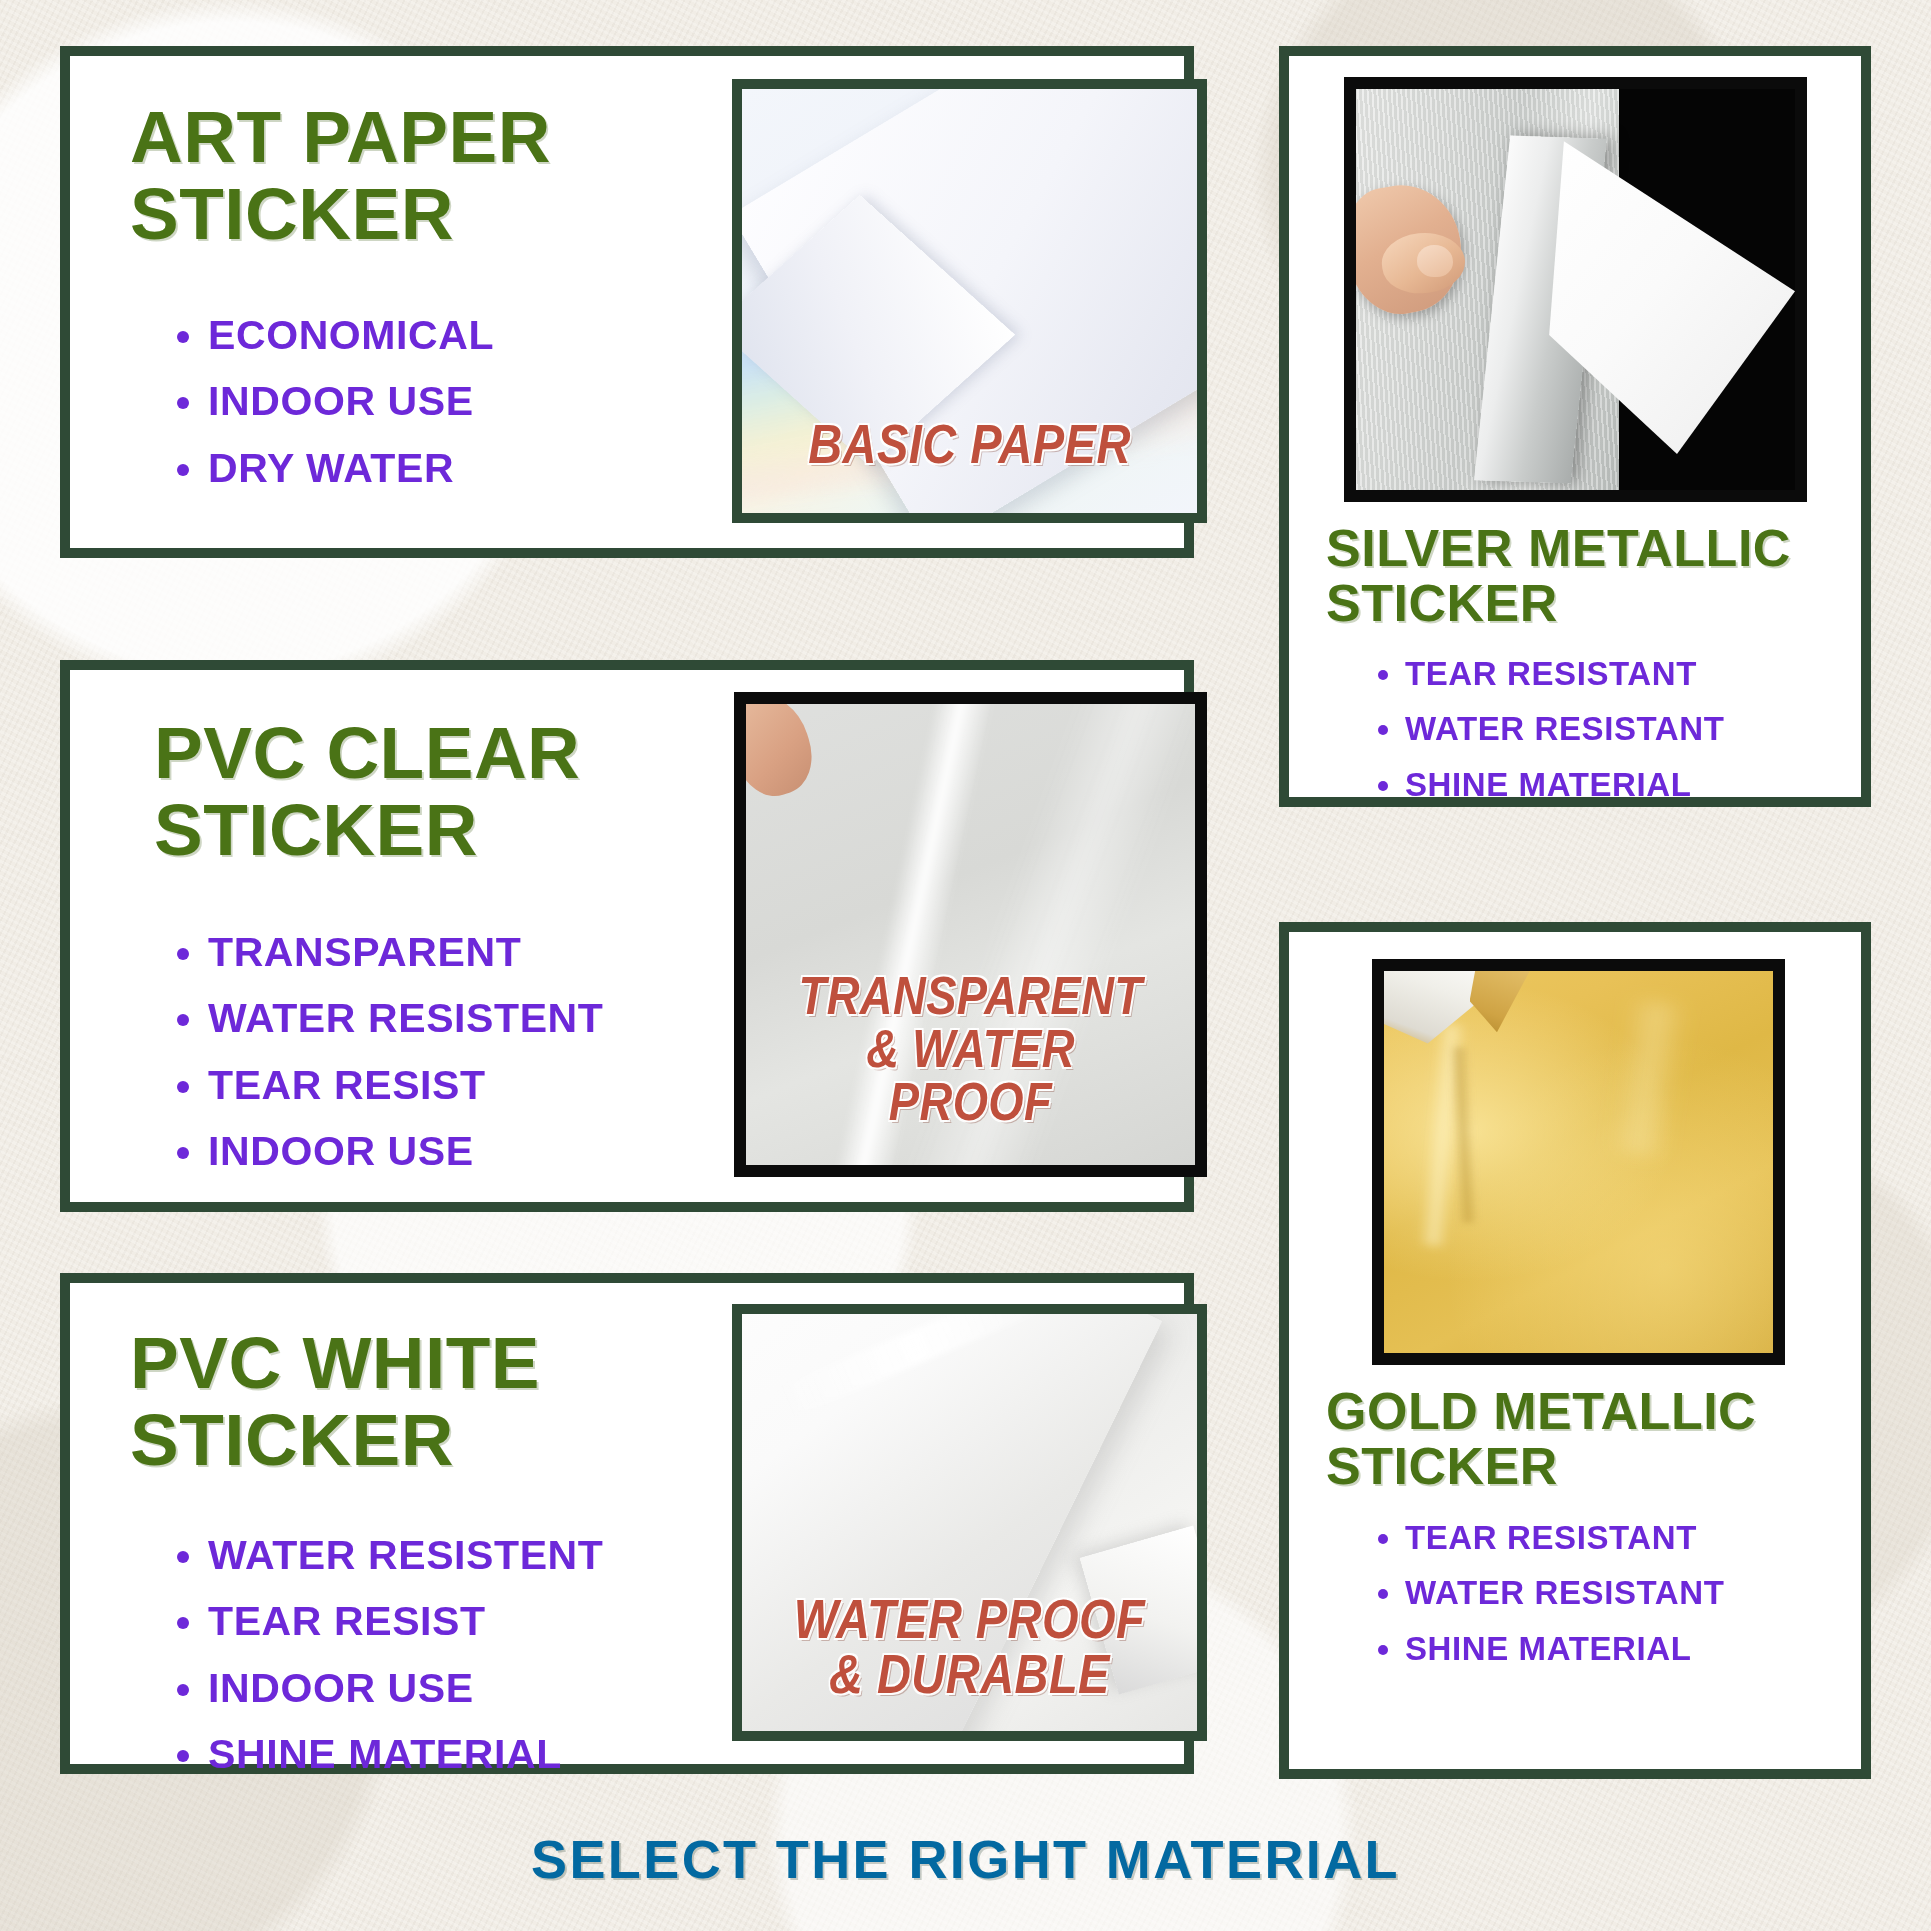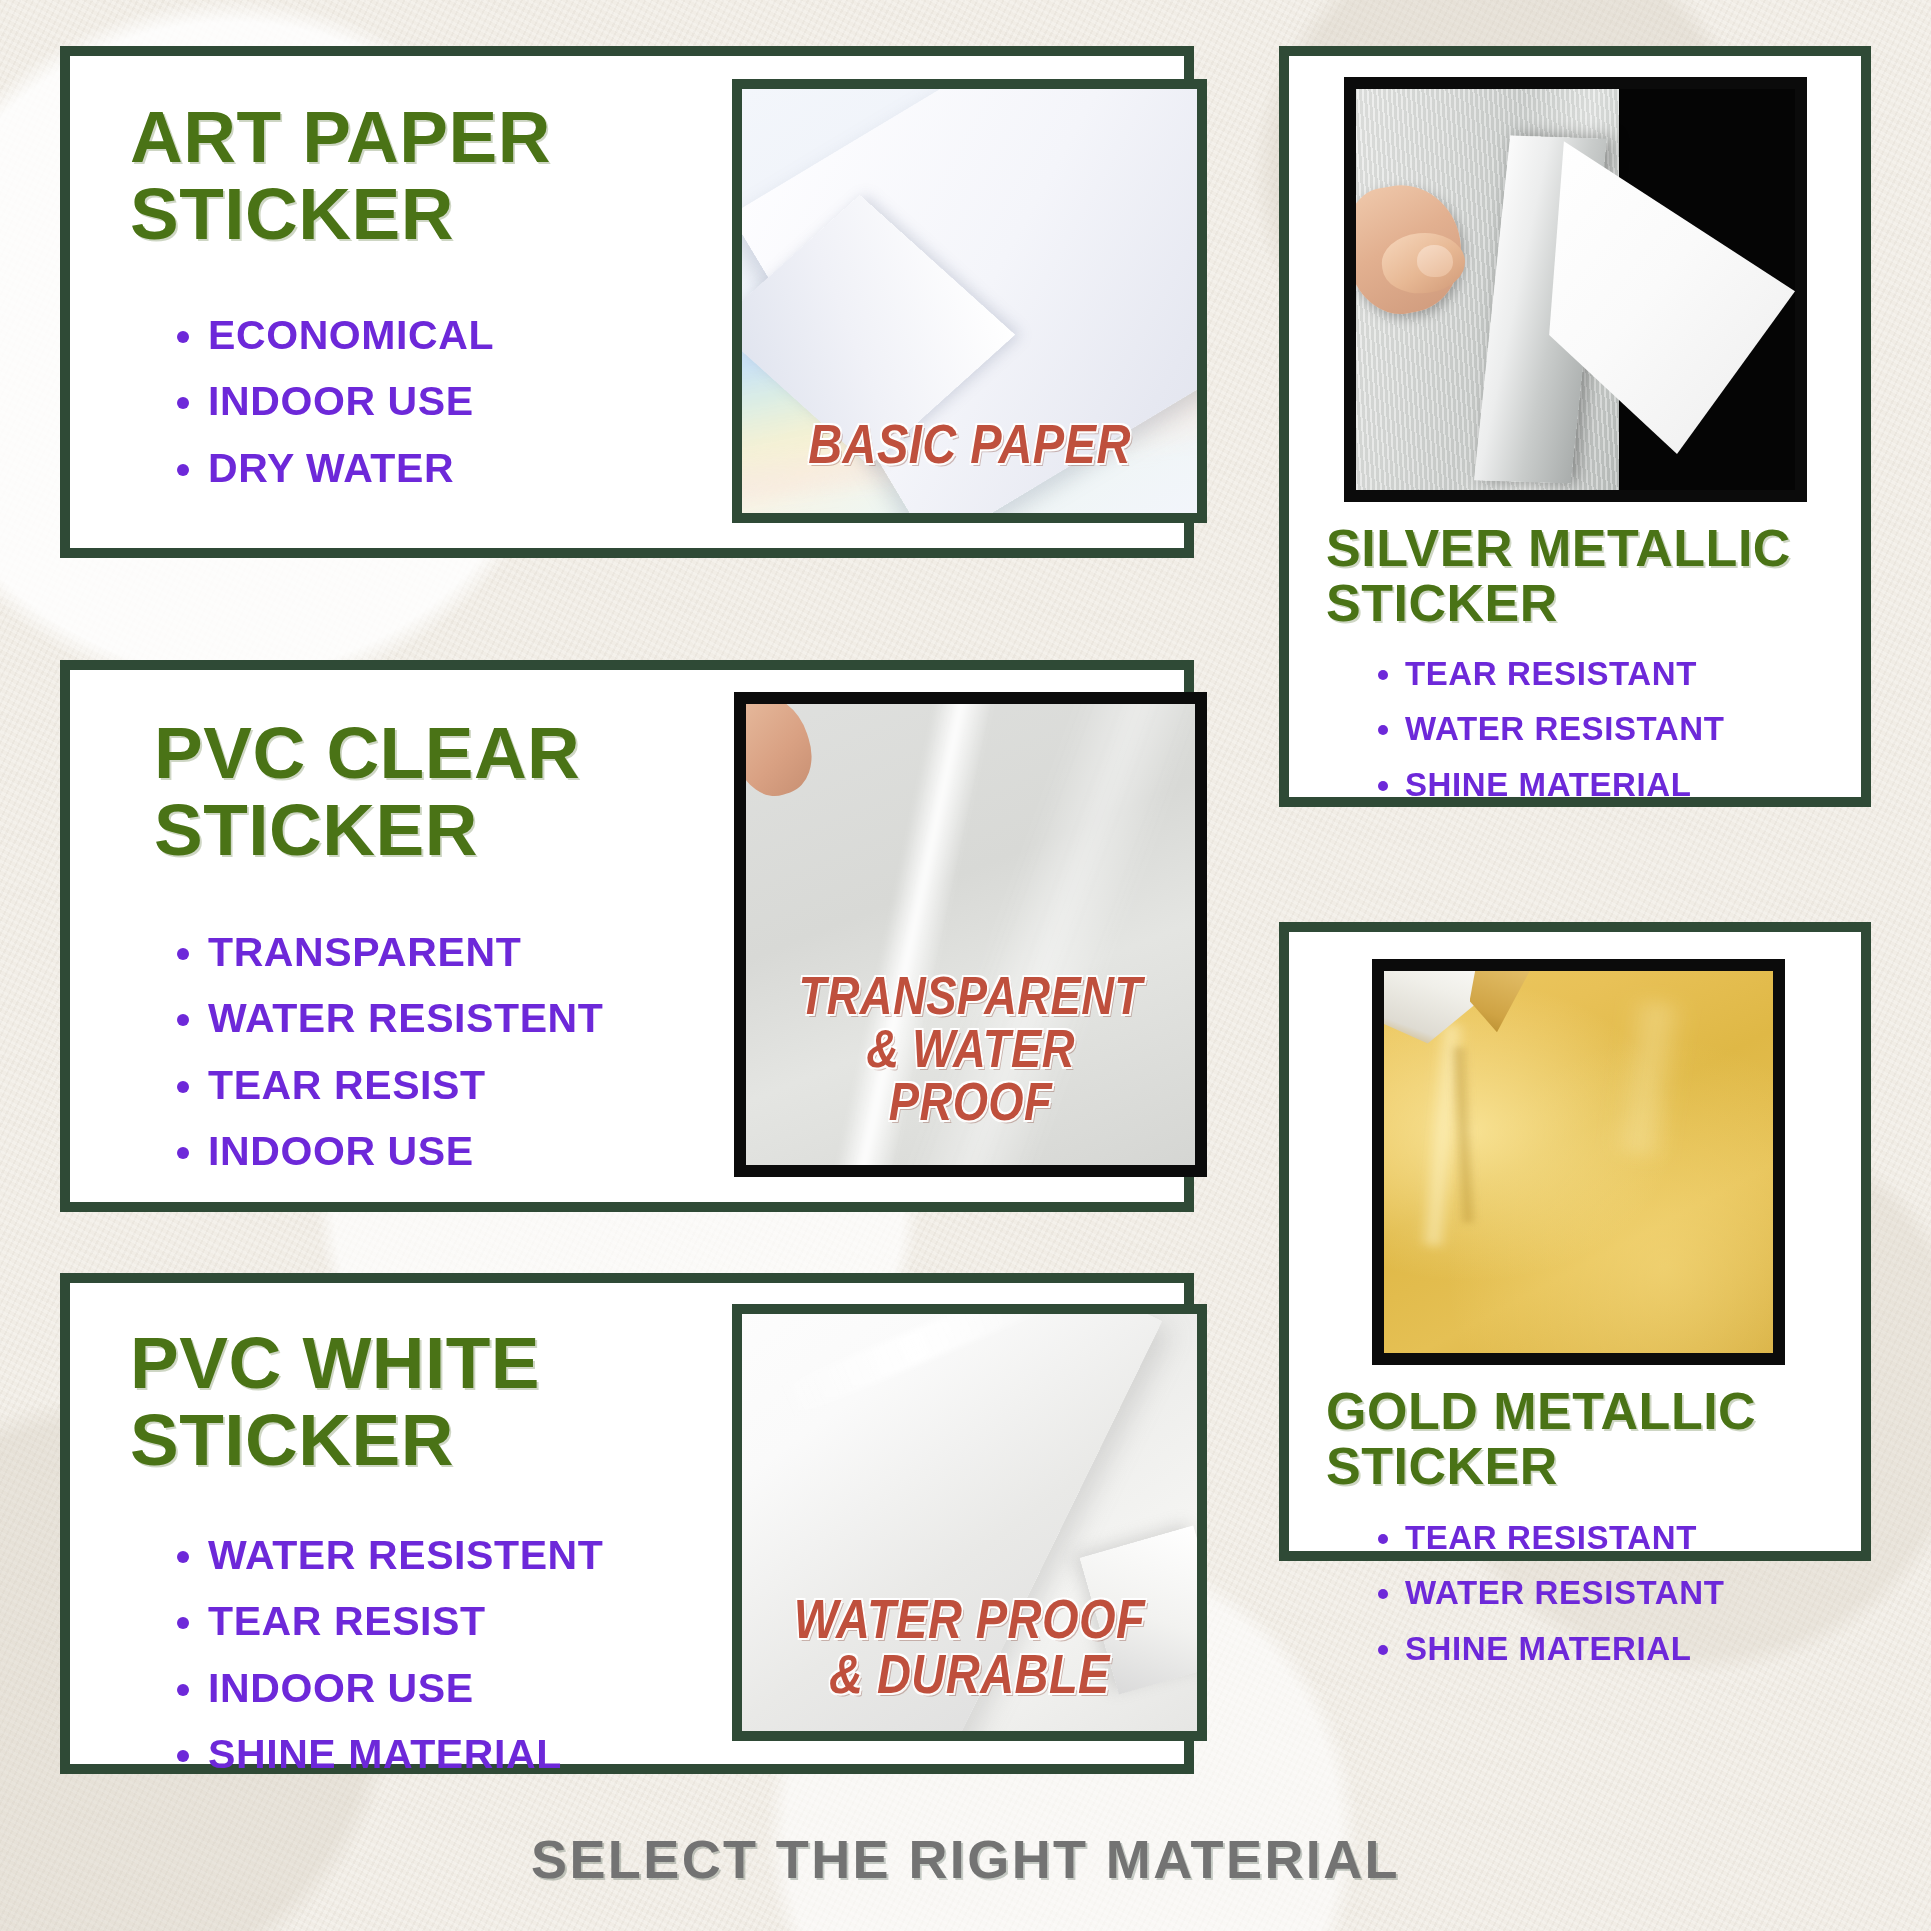--- a/index.html
+++ b/index.html
@@ -41,21 +41,21 @@
     border: 10.6px solid #2f4a36;
     background: #ffffff;
   }
 
   
   #card-art-paper   { left: 60px;  top: 46px;   width: 1134px; height: 512px; }
   #card-pvc-clear   { left: 60px;  top: 660px;  width: 1134px; height: 552px; }
   #card-pvc-white   { left: 60px;  top: 1273px; width: 1134px; height: 501px; }
   
   #card-silver      { left: 1279px; top: 46px;  width: 592px;  height: 761px; }
-  #card-gold        { left: 1279px; top: 922px; width: 592px;  height: 639px; }
+  #card-gold        { left: 1279px; top: 922px; width: 592px;  height: 857px; }
 
   .card-inner {
     position: absolute;
     inset: 0;
     padding: 0;
   }
 
   
   .heading {
     position: absolute;
@@ -316,21 +316,21 @@
        2.9px  2.9px 0 rgba(120,45,30,0.30);
   }
 
   
   #footer-title {
     position: absolute;
     left: 0;
     top: 1828px;
     width: 1931px;
     text-align: center;
-    color: #737373;
+    color: #0369a1;
     font-size: 54px;
     font-weight: 700;
     letter-spacing: 2.4px;
     text-shadow: 1.9px 1.9px 0 rgba(40,64,46,0.25);
   }
 </style>
 </head>
 <body>
 
 <div id="paper-texture"></div>

